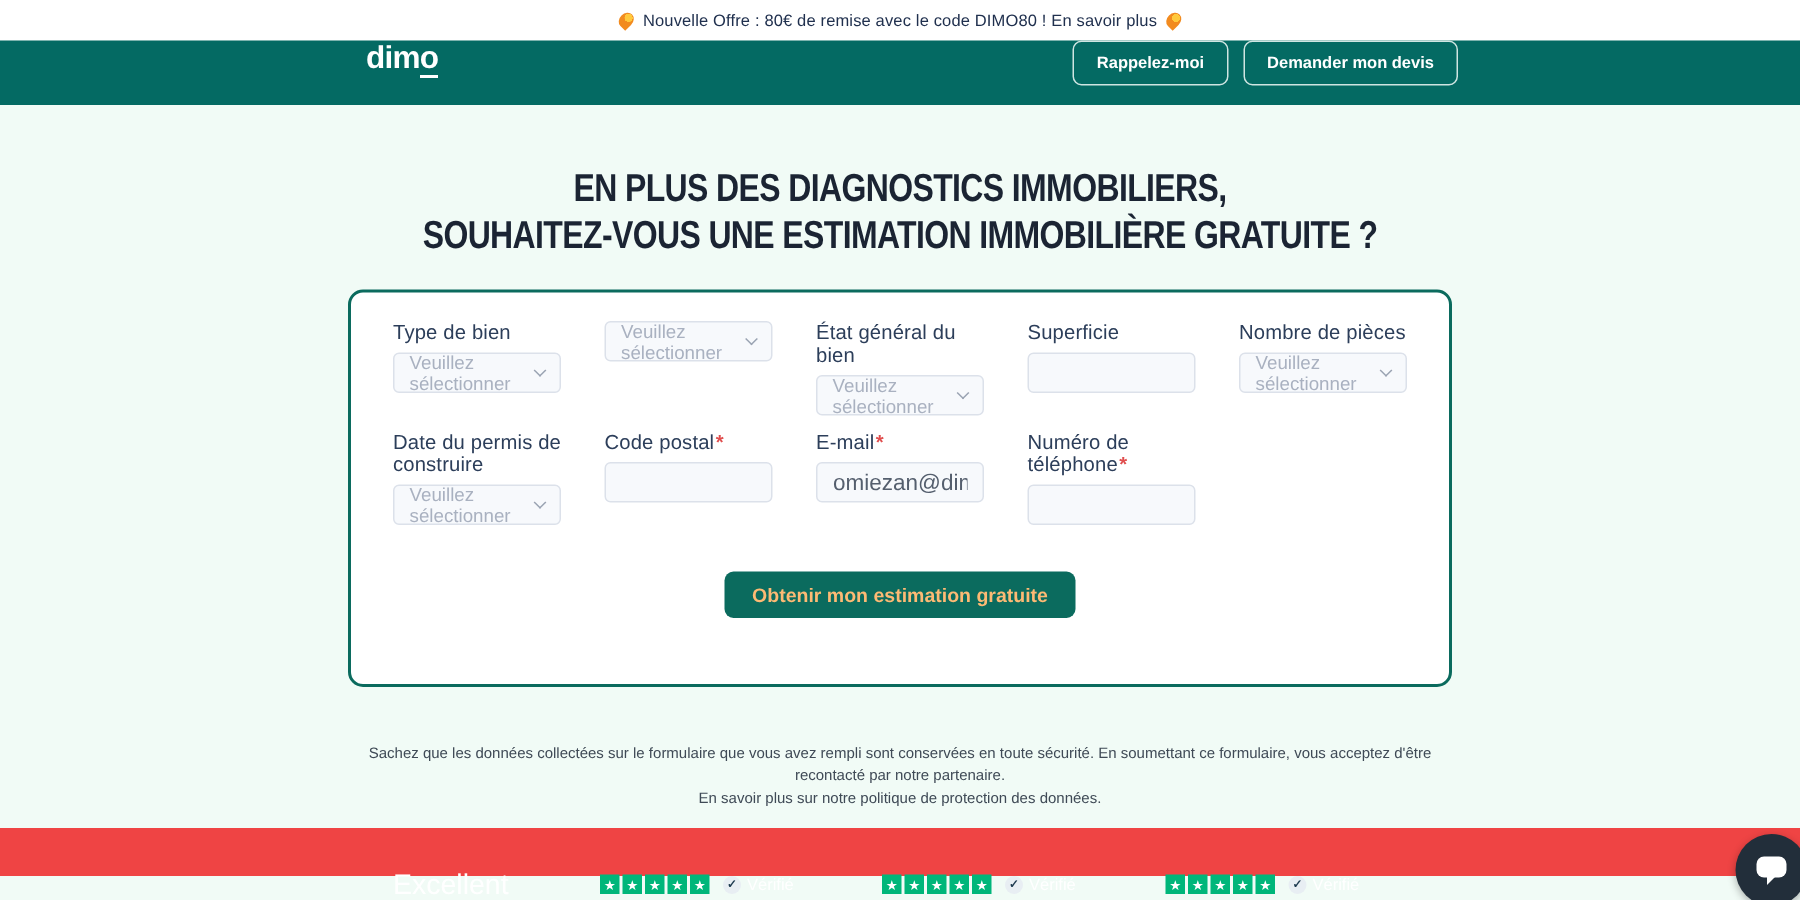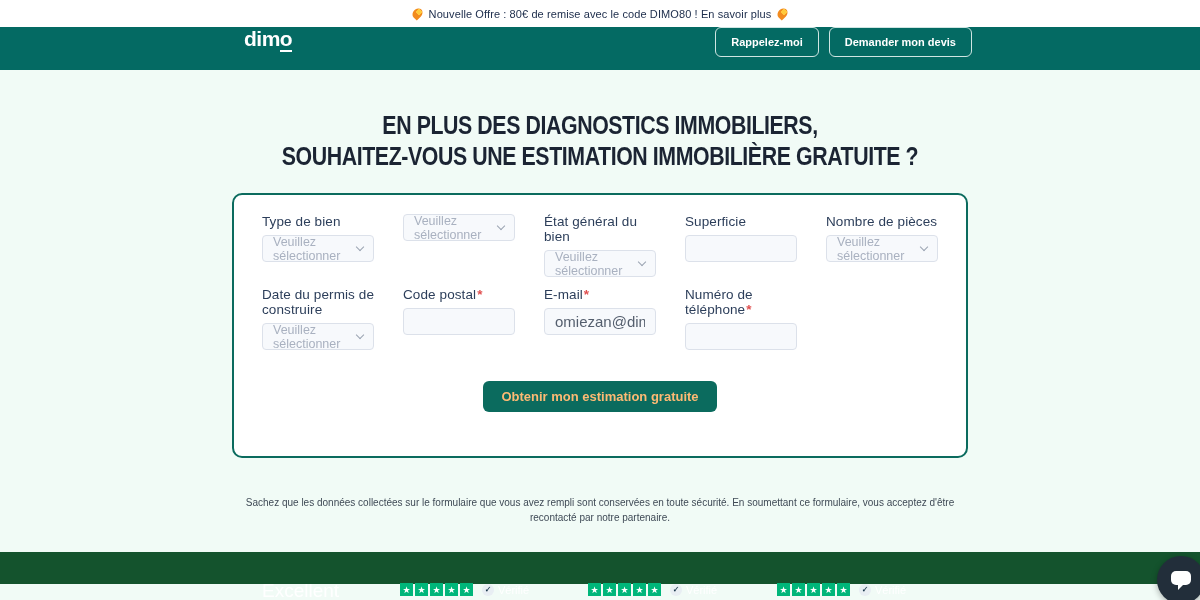--- a/index.html
+++ b/index.html
@@ -42,21 +42,21 @@
           transform:rotate(45deg); margin-top:-3px; flex:none; }
   input.fbox { font-family:"Liberation Sans",sans-serif; font-size:15px; color:#555F6E; outline:none; }
   .submit-row { text-align:center; margin-top:31px; }
   .submit-btn { background:#0B6B5E; color:#fdba74; border:none; border-radius:6px; padding:8px 18px;
                 font-family:"Liberation Sans",sans-serif; font-size:13px; font-weight:bold; cursor:pointer; }
 
   
   .disclaimer { width:730px; margin:37px auto 0; text-align:center; font-size:10px; line-height:15px; color:#3F4A56; }
 
   
-  .strip { position:absolute; left:0; top:552px; width:1200px; height:32px; background:#14532d; }
+  .strip { position:absolute; left:0; top:552px; width:1200px; height:32px; background:#ef4444; }
   .excellent { position:absolute; left:262px; top:28px; color:#fff; font-size:19px; }
   .stars-group { position:absolute; top:31px; display:flex; align-items:center; }
   .g1 { left:400px; } .g2 { left:588px; } .g3 { left:777px; }
   .star-cell { width:13px; height:13px; background:#00B67A; margin-right:2px;
                display:flex; align-items:center; justify-content:center; color:#fff; font-size:9px; }
   .verified { display:flex; align-items:center; margin-left:7px; gap:4px; }
   .vcheck { width:12px; height:12px; border-radius:50%; background:#E8EEF3; color:#1D3A4F;
             font-size:8px; display:flex; align-items:center; justify-content:center; font-weight:bold; }
   .vlabel { color:#fff; font-size:11px; }
 
@@ -151,20 +151,21 @@
 
   </div>
 
   <div class="submit-row">
     <button class="submit-btn">Obtenir mon estimation gratuite</button>
   </div>
 </div>
 
 <div class="disclaimer">
   <span>Sachez que les données collectées sur le formulaire que vous avez rempli sont conservées en toute sécurité. En soumettant ce formulaire, vous acceptez d'être recontacté par notre partenaire.</span><br>
+  <span>En savoir plus sur notre politique de protection des données.</span>
 </div>
 
 <div class="strip">
   <div class="excellent">Excellent</div>
 
   <div class="stars-group g1">
     <span class="star-cell">★</span>
     <span class="star-cell">★</span>
     <span class="star-cell">★</span>
     <span class="star-cell">★</span>

